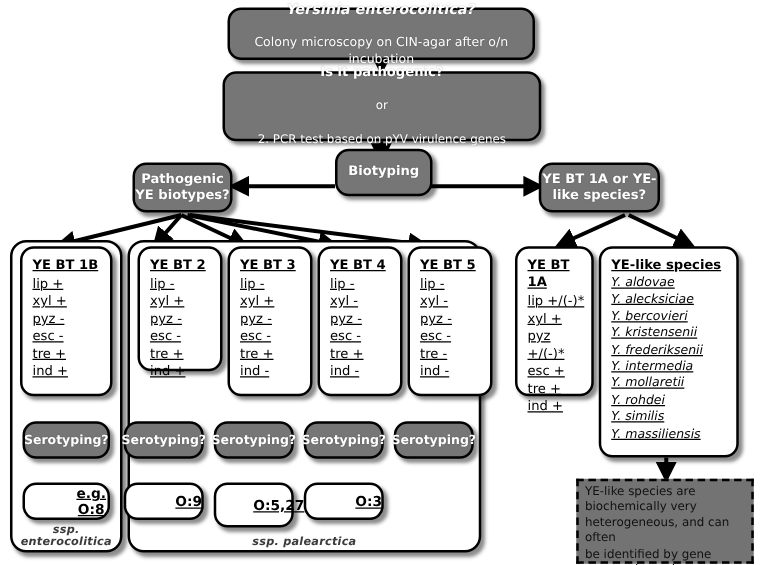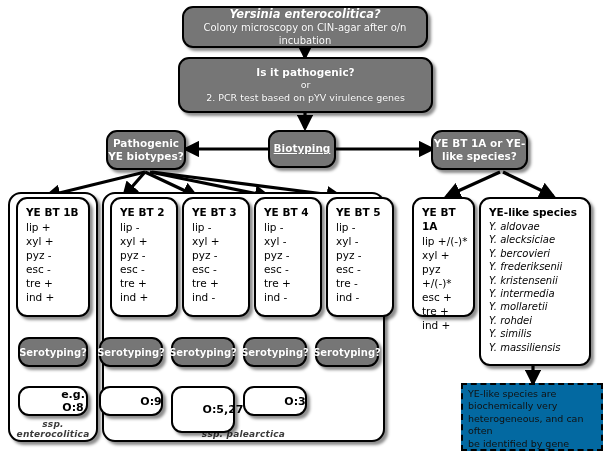--- a/index.html
+++ b/index.html
@@ -12,50 +12,52 @@
   .gray{
     background:#767676;
     color:#ffffff;
     border:2.5px solid #000;
     border-radius:11px;
     box-shadow:3px 3px 3px rgba(0,0,0,.45);
     display:flex;flex-direction:column;align-items:center;justify-content:center;
     text-align:center;
     font-weight:bold;
     text-shadow:0 0 1px rgba(0,0,0,.35);
+    gap:14px;
   }
   .white{
     background:#ffffff;
     color:#000000;
     border:2.5px solid #000;
     border-radius:11px;
     box-shadow:3px 3px 3px rgba(0,0,0,.45);
     display:flex;flex-direction:column;justify-content:flex-start;
     text-align:left;
+    text-decoration:underline;
   }
   .whitec{align-items:center;justify-content:center;text-align:center;font-weight:bold;}
 
   .group{
     position:absolute;
     background:#ffffff;
     border:2.5px solid #000;
     border-radius:13px;
     box-shadow:3px 3px 3px rgba(0,0,0,.45);
     box-sizing:border-box;
   }
   .group-label{
     position:absolute;
     bottom:1px;width:100%;text-align:center;
     font-style:italic;font-weight:bold;font-size:9px;color:#3b3b3b;
     letter-spacing:.2px;
   }
 
   .note{
     position:absolute;
-    background:#0369a1;
+    background:#737373;
     border:2px dashed #000;
     box-sizing:border-box;
     font-size:9.5px;
     line-height:12.4px;
     color:#111;
     padding:3px 4px 2px 5px;
   }
   .hdr1{font-size:11.5px;font-style:italic;font-weight:bold;line-height:14px;}
   .sub1{font-size:10px;font-weight:normal;line-height:13px;}
   .hdr2{font-size:10.5px;font-weight:bold;line-height:13px;}
@@ -130,21 +132,21 @@
     <div class="hdr1">Yersinia enterocolitica?</div>
     <div class="sub1">Colony microscopy on CIN-agar after o/n incubation</div>
   </div>
 
   <div class="node gray" style="left:178px;top:57px;width:255px;height:56px;">
     <div class="hdr2">Is it pathogenic?</div>
     <div class="sub2">or</div>
     <div class="sub2">2. PCR test based on pYV virulence genes</div>
   </div>
 
-  <div class="node gray" style="left:268px;top:130px;width:68px;height:38px;text-decoration:underline;">
+  <div class="node gray" style="left:268px;top:119px;width:78px;height:38px;">
     <div class="node2">Biotyping</div>
   </div>
 
   <div class="node gray" style="left:106px;top:130px;width:80px;height:40px;align-items:center;">
     <div class="node2">Pathogenic YE biotypes?</div>
   </div>
 
   <div class="node gray" style="left:431px;top:130px;width:97px;height:40px;">
     <div class="node2">YE BT 1A or YE-like species?</div>
   </div>
@@ -152,21 +154,21 @@
   <div class="node white bt-box" style="left:16px;top:197px;width:74px;height:120px;">
     <div class="bt-title">YE BT 1B</div>
     <div class="bt-line">lip +</div>
     <div class="bt-line">xyl +</div>
     <div class="bt-line">pyz -</div>
     <div class="bt-line">esc -</div>
     <div class="bt-line">tre +</div>
     <div class="bt-line">ind +</div>
   </div>
 
-  <div class="node white bt-box" style="left:110px;top:197px;width:68px;height:120px;">
+  <div class="node white bt-box" style="left:110px;top:197px;width:68px;height:100px;">
     <div class="bt-title">YE BT 2</div>
     <div class="bt-line">lip -</div>
     <div class="bt-line">xyl +</div>
     <div class="bt-line">pyz -</div>
     <div class="bt-line">esc -</div>
     <div class="bt-line">tre +</div>
     <div class="bt-line">ind +</div>
   </div>
 
   <div class="node white bt-box" style="left:182px;top:197px;width:68px;height:120px;">
@@ -207,22 +209,22 @@
     <div class="bt-line">esc +</div>
     <div class="bt-line">tre +</div>
     <div class="bt-line">ind +</div>
   </div>
 
   <div class="node white bt-box" style="left:479px;top:197px;width:112px;height:169px;">
     <div class="spp-title">YE-like species</div>
     <div class="spp-line">Y. aldovae</div>
     <div class="spp-line">Y. alecksiciae</div>
     <div class="spp-line">Y. bercovieri</div>
+    <div class="spp-line">Y. kristensenii</div>
     <div class="spp-line">Y. frederiksenii</div>
-    <div class="spp-line">Y. kristensenii</div>
     <div class="spp-line">Y. intermedia</div>
     <div class="spp-line">Y. mollaretii</div>
     <div class="spp-line">Y. rohdei</div>
     <div class="spp-line">Y. similis</div>
     <div class="spp-line">Y. massiliensis</div>
   </div>
 
   <div class="node gray" style="left:18px;top:337px;width:70px;height:30px;">
     <div class="sero">Serotyping?</div>
   </div>
@@ -238,21 +240,21 @@
   <div class="node gray" style="left:315px;top:337px;width:64px;height:30px;">
     <div class="sero">Serotyping?</div>
   </div>
 
   <div class="node white whitec" style="left:18px;top:386px;width:70px;height:30px;">
     <div class="res">e.g. O:8</div>
   </div>
   <div class="node white whitec" style="left:99px;top:386px;width:64px;height:30px;">
     <div class="res">O:9</div>
   </div>
-  <div class="node white whitec" style="left:171px;top:386px;width:64px;height:47px;">
+  <div class="node white whitec" style="left:171px;top:386px;width:64px;height:36px;">
     <div class="res">O:5,27</div>
   </div>
   <div class="node white whitec" style="left:243px;top:386px;width:64px;height:30px;">
     <div class="res">O:3</div>
   </div>
 
   <div class="note" style="left:461px;top:383px;width:142px;height:68px;">
     <div>YE-like species are</div>
     <div>biochemically very</div>
     <div>heterogeneous, and can often</div>

